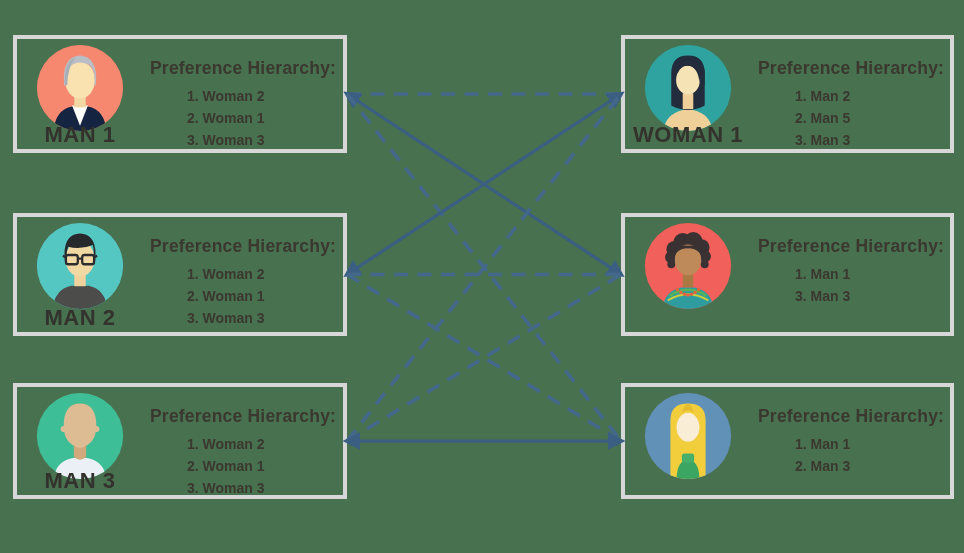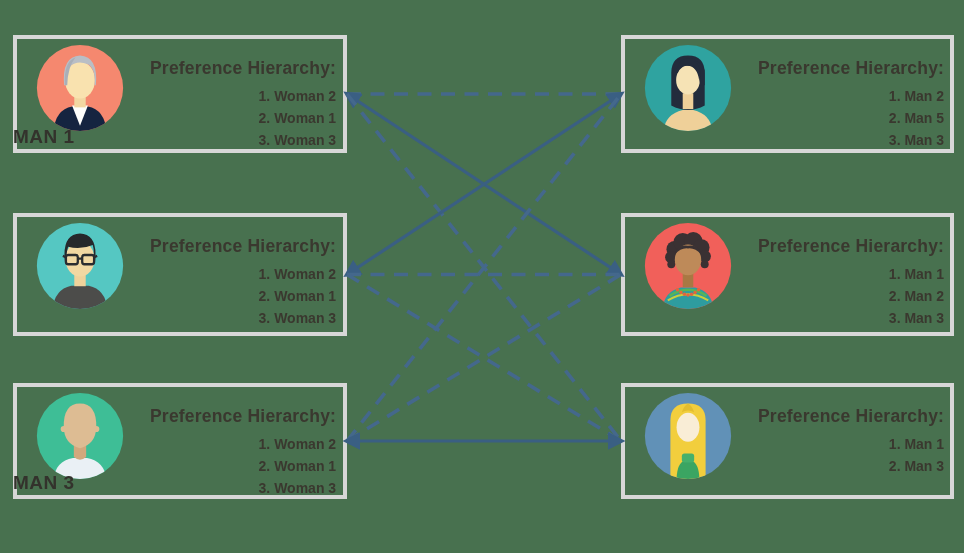--- a/index.html
+++ b/index.html
@@ -6,23 +6,23 @@
   .canvas{position:relative;width:964px;height:553px;background:#48714F;overflow:hidden;
           font-family:"Liberation Sans",sans-serif;}
   .person-box{position:absolute;border:4px solid #D7D7D7;box-sizing:border-box;background:transparent;}
   .box-m1{left:13px;top:35px;width:334px;height:118px;}
   .box-m2{left:13px;top:213px;width:334px;height:123px;}
   .box-m3{left:13px;top:383px;width:334px;height:116px;}
   .box-w1{left:621px;top:35px;width:333px;height:118px;}
   .box-w2{left:621px;top:213px;width:333px;height:123px;}
   .box-w3{left:621px;top:383px;width:333px;height:116px;}
   .avatar{position:absolute;left:19px;top:5px;width:88px;height:88px;}
-  .person-label{position:absolute;left:-4px;bottom:1px;width:134px;
-                font-size:19px;font-weight:bold;letter-spacing:.5px;color:#33322C;white-space:nowrap;}
-  .prefs{position:absolute;left:133px;top:19px;color:#3A382F;text-align:right;}
+  .person-label{position:absolute;left:-4px;bottom:1px;width:134px;text-align:center;
+                font-size:22px;font-weight:bold;letter-spacing:.5px;color:#33322C;white-space:nowrap;}
+  .prefs{position:absolute;left:133px;top:19px;color:#3A382F;}
   .pref-title{font-size:17.5px;font-weight:bold;letter-spacing:.2px;white-space:nowrap;}
   .pref-list{margin:6px 0 0 0;padding:0 0 0 37px;list-style:none;}
   .pref-list li{font-size:14px;font-weight:bold;line-height:22px;white-space:nowrap;}
   #edge-svg{position:absolute;left:0;top:0;width:964px;height:553px;pointer-events:none;}
   .edge{stroke:#3E6486;}
   .edge.dashed{stroke:#44688C;stroke-width:3.6;stroke-dasharray:14 9.5;}
   .edge.solid{stroke:#3A5F83;stroke-width:3.2;}
 </style>
 </head>
 <body>
@@ -72,20 +72,21 @@
         <path d="M33 46 Q29 14 50 13 Q71 14 67 46 L65.5 46 Q66.5 32 64.5 26 Q50 32 36.5 28 Q34 36 34.5 46 Z" fill="#26282B"></path>
         <g stroke="#2B2D30" stroke-width="2.6" fill="none">
           <rect x="34" y="37.5" width="13.5" height="10.5" rx="2.5"></rect>
           <rect x="52.5" y="37.5" width="13.5" height="10.5" rx="2.5"></rect>
           <path d="M47.5 41.5 L52.5 41.5"></path>
           <path d="M34 40 L30.5 38.5"></path>
           <path d="M66 40 L69.5 38.5"></path>
         </g>
       </g>
     </svg>
+    <div class="person-label">MAN 2</div>
     <div class="prefs">
       <div class="pref-title">Preference Hierarchy:</div>
       <ul class="pref-list">
         <li>1. Woman 2</li>
         <li>2. Woman 1</li>
         <li>3. Woman 3</li>
       </ul>
     </div>
   </div>
 
@@ -126,20 +127,21 @@
       <circle cx="50" cy="50" r="49" fill="#2FA3A0"></circle>
       <g clip-path="url(#cp-w1)">
         <path d="M22 101 Q23 80 44 75 L56 75 Q77 80 78 101 Z" fill="#EFD099"></path>
         <path d="M31 70 L31 33 Q31 13 50 13 Q69 13 69 33 L69 70 Q60 75 50 75 Q40 75 31 70 Z" fill="#232C3C"></path>
         <rect x="44" y="56" width="12" height="18" fill="#EFD099"></rect>
         <ellipse cx="50" cy="41" rx="13.5" ry="16.5" fill="#F6E3B5"></ellipse>
         <path d="M36.5 33 Q38 17 52 16 Q65 18 64 34 L63 45 Q62 28 52 25 Q41 23 38.5 33 Z" fill="#232C3C"></path>
         <path d="M57 20 Q66 24 64.5 47 L69 47 L69 30 Q66 20 57 20 Z" fill="#232C3C"></path>
       </g>
     </svg>
+    <div class="person-label">WOMAN 1</div>
     <div class="prefs">
       <div class="pref-title">Preference Hierarchy:</div>
       <ul class="pref-list">
         <li>1. Man 2</li>
         <li>2. Man 5</li>
         <li>3. Man 3</li>
       </ul>
     </div>
   </div>
 
@@ -174,21 +176,20 @@
             <circle cx="54" cy="82" r="2"></circle>
             <circle cx="58" cy="80" r="2"></circle>
           <circle cx="62" cy="77" r="2"></circle>
         </g>
       </g>
     </svg>
     <div class="prefs">
       <div class="pref-title">Preference Hierarchy:</div>
       <ul class="pref-list">
         <li>1. Man 1</li>
-        <li>2. Man 2</li>
         <li>3. Man 3</li>
       </ul>
     </div>
   </div>
 
   <div class="person-box box-w3">
     <svg class="avatar" viewBox="0 0 100 100">
       <defs>
           <clipPath id="cp-w3">
             <circle cx="50" cy="50" r="49"></circle>

